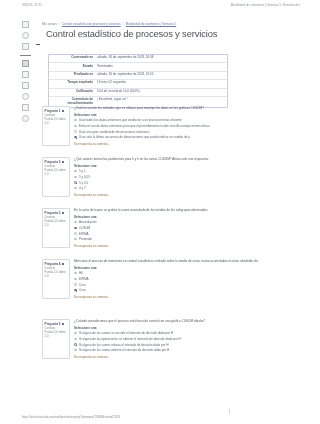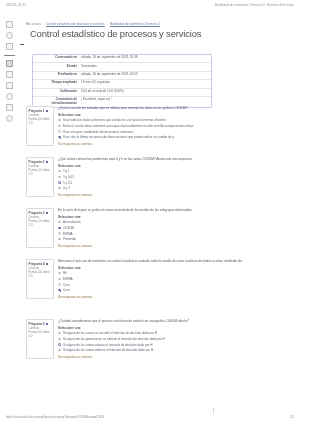--- a/index.html
+++ b/index.html
@@ -1,21 +1,21 @@
 <!DOCTYPE html>
 <html lang="es"><head>
 <meta charset="utf-8">
 <style>
   html,body{margin:0;padding:0;}
   body{
     width:300px;height:424px;background:#ffffff;
     font-family:"Liberation Sans","DejaVu Sans",sans-serif;
     color:#3d444b;-webkit-font-smoothing:antialiased;overflow:hidden;
   }
-  .page{position:relative;width:300px;height:424px;overflow:hidden;}
+  .page{position:relative;width:300px;height:424px;overflow:hidden;margin-left:16px;}
 
   
   .prt-head{
     position:absolute;top:0;left:0;right:0;height:10px;
     display:flex;align-items:center;justify-content:space-between;
     padding:0 6px;box-sizing:border-box;
     font-size:2.9px;color:#8a8f94;letter-spacing:.1px;
   }
   .prt-head .right{font-size:2.9px;color:#8a8f94;}
 

